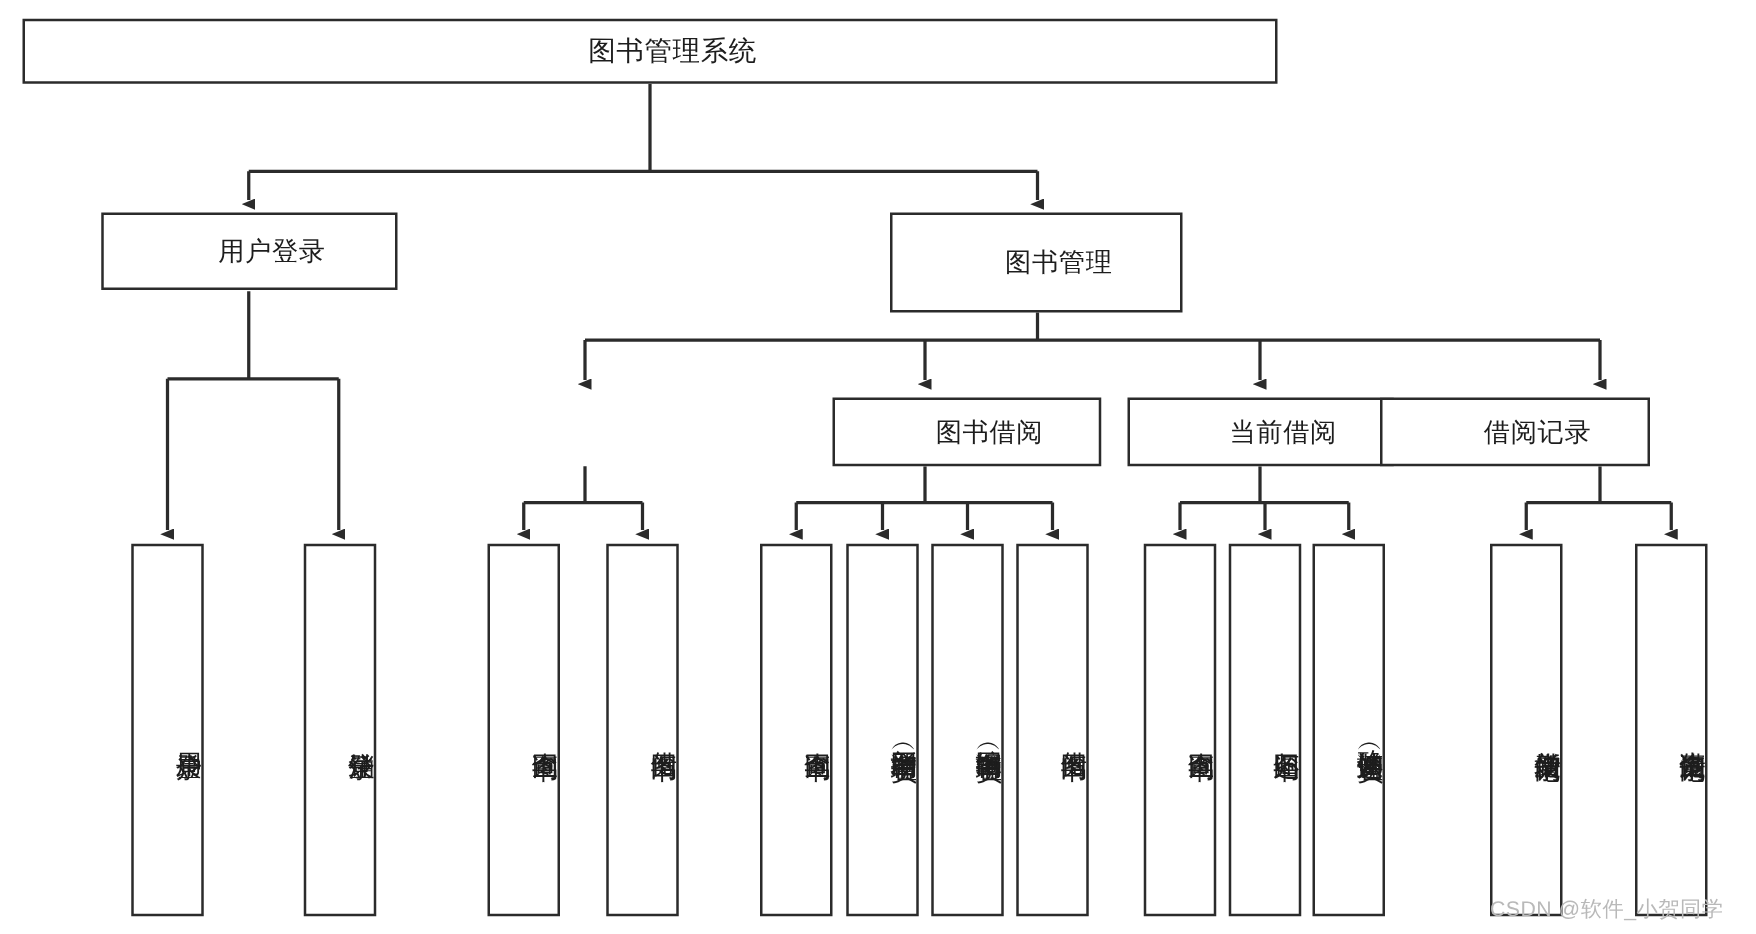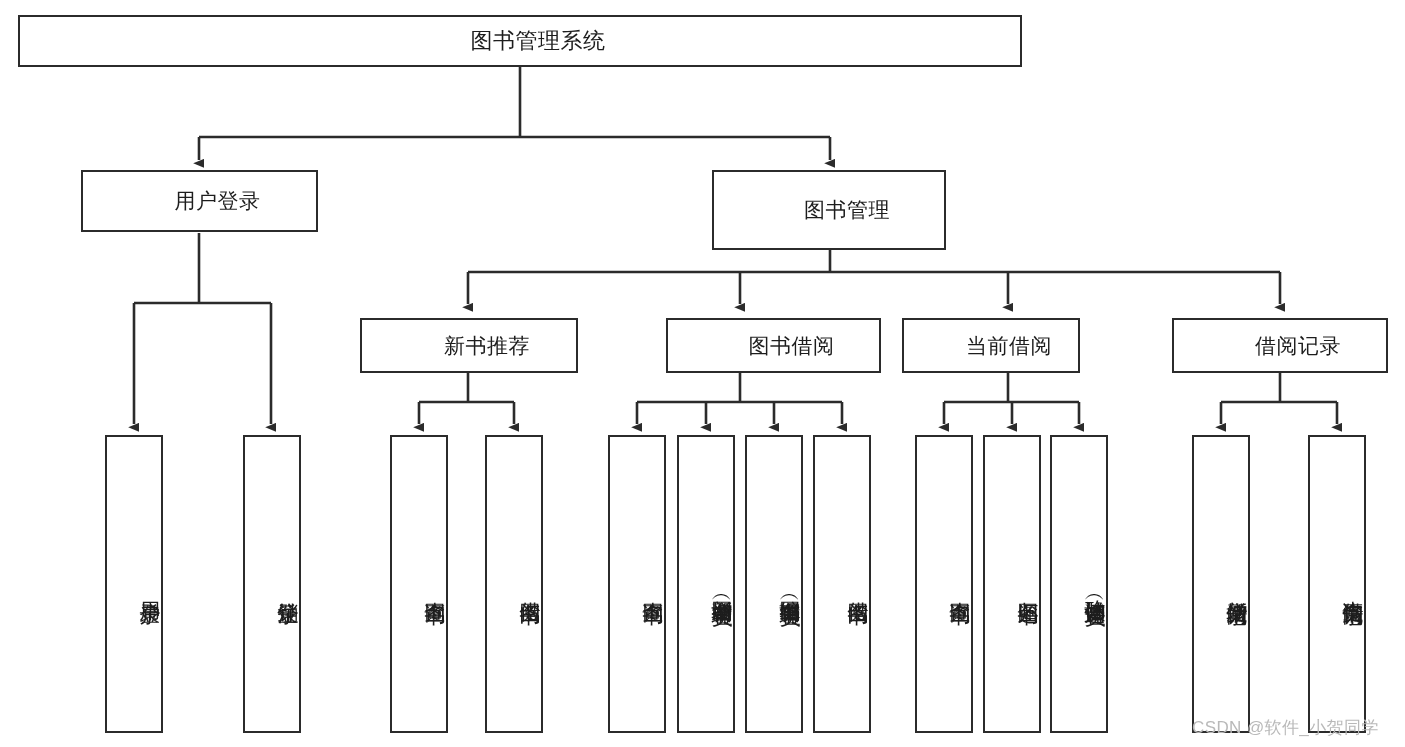--- a/index.html
+++ b/index.html
@@ -115,24 +115,23 @@
       <path d="M1221,402 L1221,424" marker-end="url(#arrow)"></path>
       <path d="M1337,402 L1337,424" marker-end="url(#arrow)"></path>
     </g>
   </svg>
 
   <div class="node h root" style="left:18px; top:15px; width:1004px; height:52px;">图书管理系统</div>
 
   <div class="node h" style="left:81px; top:170px; width:237px; height:62px;">用户登录</div>
   <div class="node h" style="left:712px; top:170px; width:234px; height:80px;">图书管理</div>
 
-  <div class="node h" style="left:360px; top:318px; width:218px; height:55px;">新书推荐</div>
   <div class="node h" style="left:666px; top:318px; width:215px; height:55px;">图书借阅</div>
-  <div class="node h" style="left:902px; top:318px; width:178px; height:55px;">当前借阅</div>
-  <div class="node h" style="left:1172px; top:318px; width:216px; height:55px;">借阅记录</div>
+  <div class="node h" style="left:902px; top:318px; width:213px; height:55px;">当前借阅</div>
+  <div class="node h" style="left:1104px; top:318px; width:216px; height:55px;">借阅记录</div>
 
   <div class="node v" style="left:105px; top:435px; width:58px; height:298px;">用户登录</div>
   <div class="node v" style="left:243px; top:435px; width:58px; height:298px;">注销登录</div>
 
   <div class="node v" style="left:390px; top:435px; width:58px; height:298px;">查询图书</div>
   <div class="node v" style="left:485px; top:435px; width:58px; height:298px;">借阅图书</div>
 
   <div class="node v" style="left:608px; top:435px; width:58px; height:298px;">查询图书</div>
   <div class="node v" style="left:677px; top:435px; width:58px; height:298px;">新增图书（管理员）</div>
   <div class="node v" style="left:745px; top:435px; width:58px; height:298px;">编辑图书（管理员）</div>

